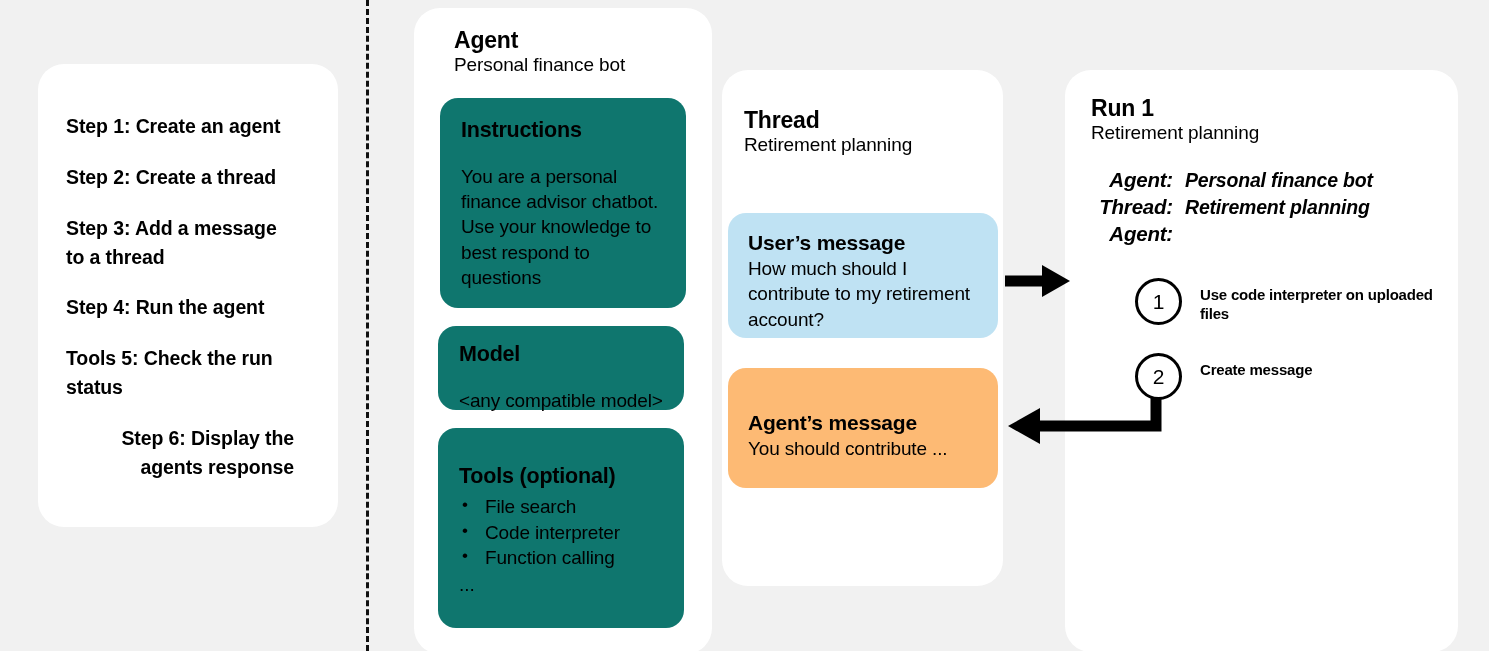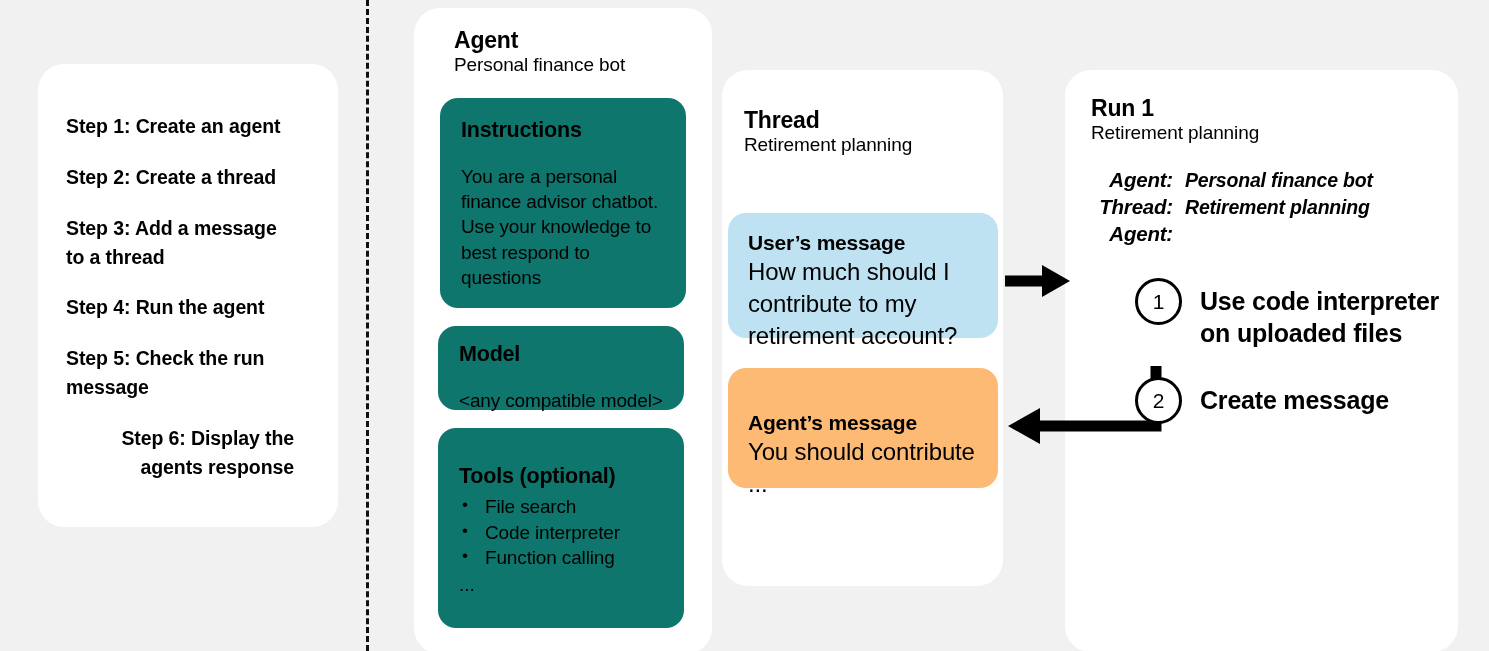--- a/index.html
+++ b/index.html
@@ -185,21 +185,21 @@
     padding: 42px 18px 10px 20px;
   }
   .msg-title {
     font-size: 21px;
     font-weight: bold;
     letter-spacing: -0.2px;
     line-height: 1.2;
     margin-bottom: 1px;
   }
   .msg-body {
-    font-size: 24px;
+    font-size: 19px;
     line-height: 1.33;
     letter-spacing: -0.15px;
   }
 
   
   #run-card {
     left: 1065px;
     top: 70px;
     width: 393px;
     height: 582px;
@@ -257,21 +257,21 @@
     align-items: center;
     justify-content: center;
     font-size: 21px;
     font-weight: normal;
     line-height: 1;
     background: #ffffff;
     position: relative;
     z-index: 3;
   }
   .step-text {
-    font-size: 25px;
+    font-size: 15px;
     font-weight: bold;
     letter-spacing: -0.2px;
     line-height: 1.28;
     margin-left: 18px;
     padding-top: 7px;
   }
 
   
   .arrow-svg {
     position: absolute;
@@ -288,21 +288,21 @@
 
 <div id="stage">
 
   <div class="divider"></div>
 
   <div class="card" id="steps-card">
     <div class="step-line">Step 1: Create an agent</div>
     <div class="step-line">Step 2: Create a thread</div>
     <div class="step-line">Step 3: Add a message to a thread</div>
     <div class="step-line">Step 4: Run the agent</div>
-    <div class="step-line">Step 5: Check the run message</div>
+    <div class="step-line">Tools 5: Check the run status</div>
     <div class="step-line">Step 6: Display the agents response</div>
   </div>
 
   <div class="card" id="agent-card">
 
     <div id="agent-head">
       <div class="card-title">Agent</div>
       <div class="card-subtitle">Personal finance bot</div>
     </div>
 

